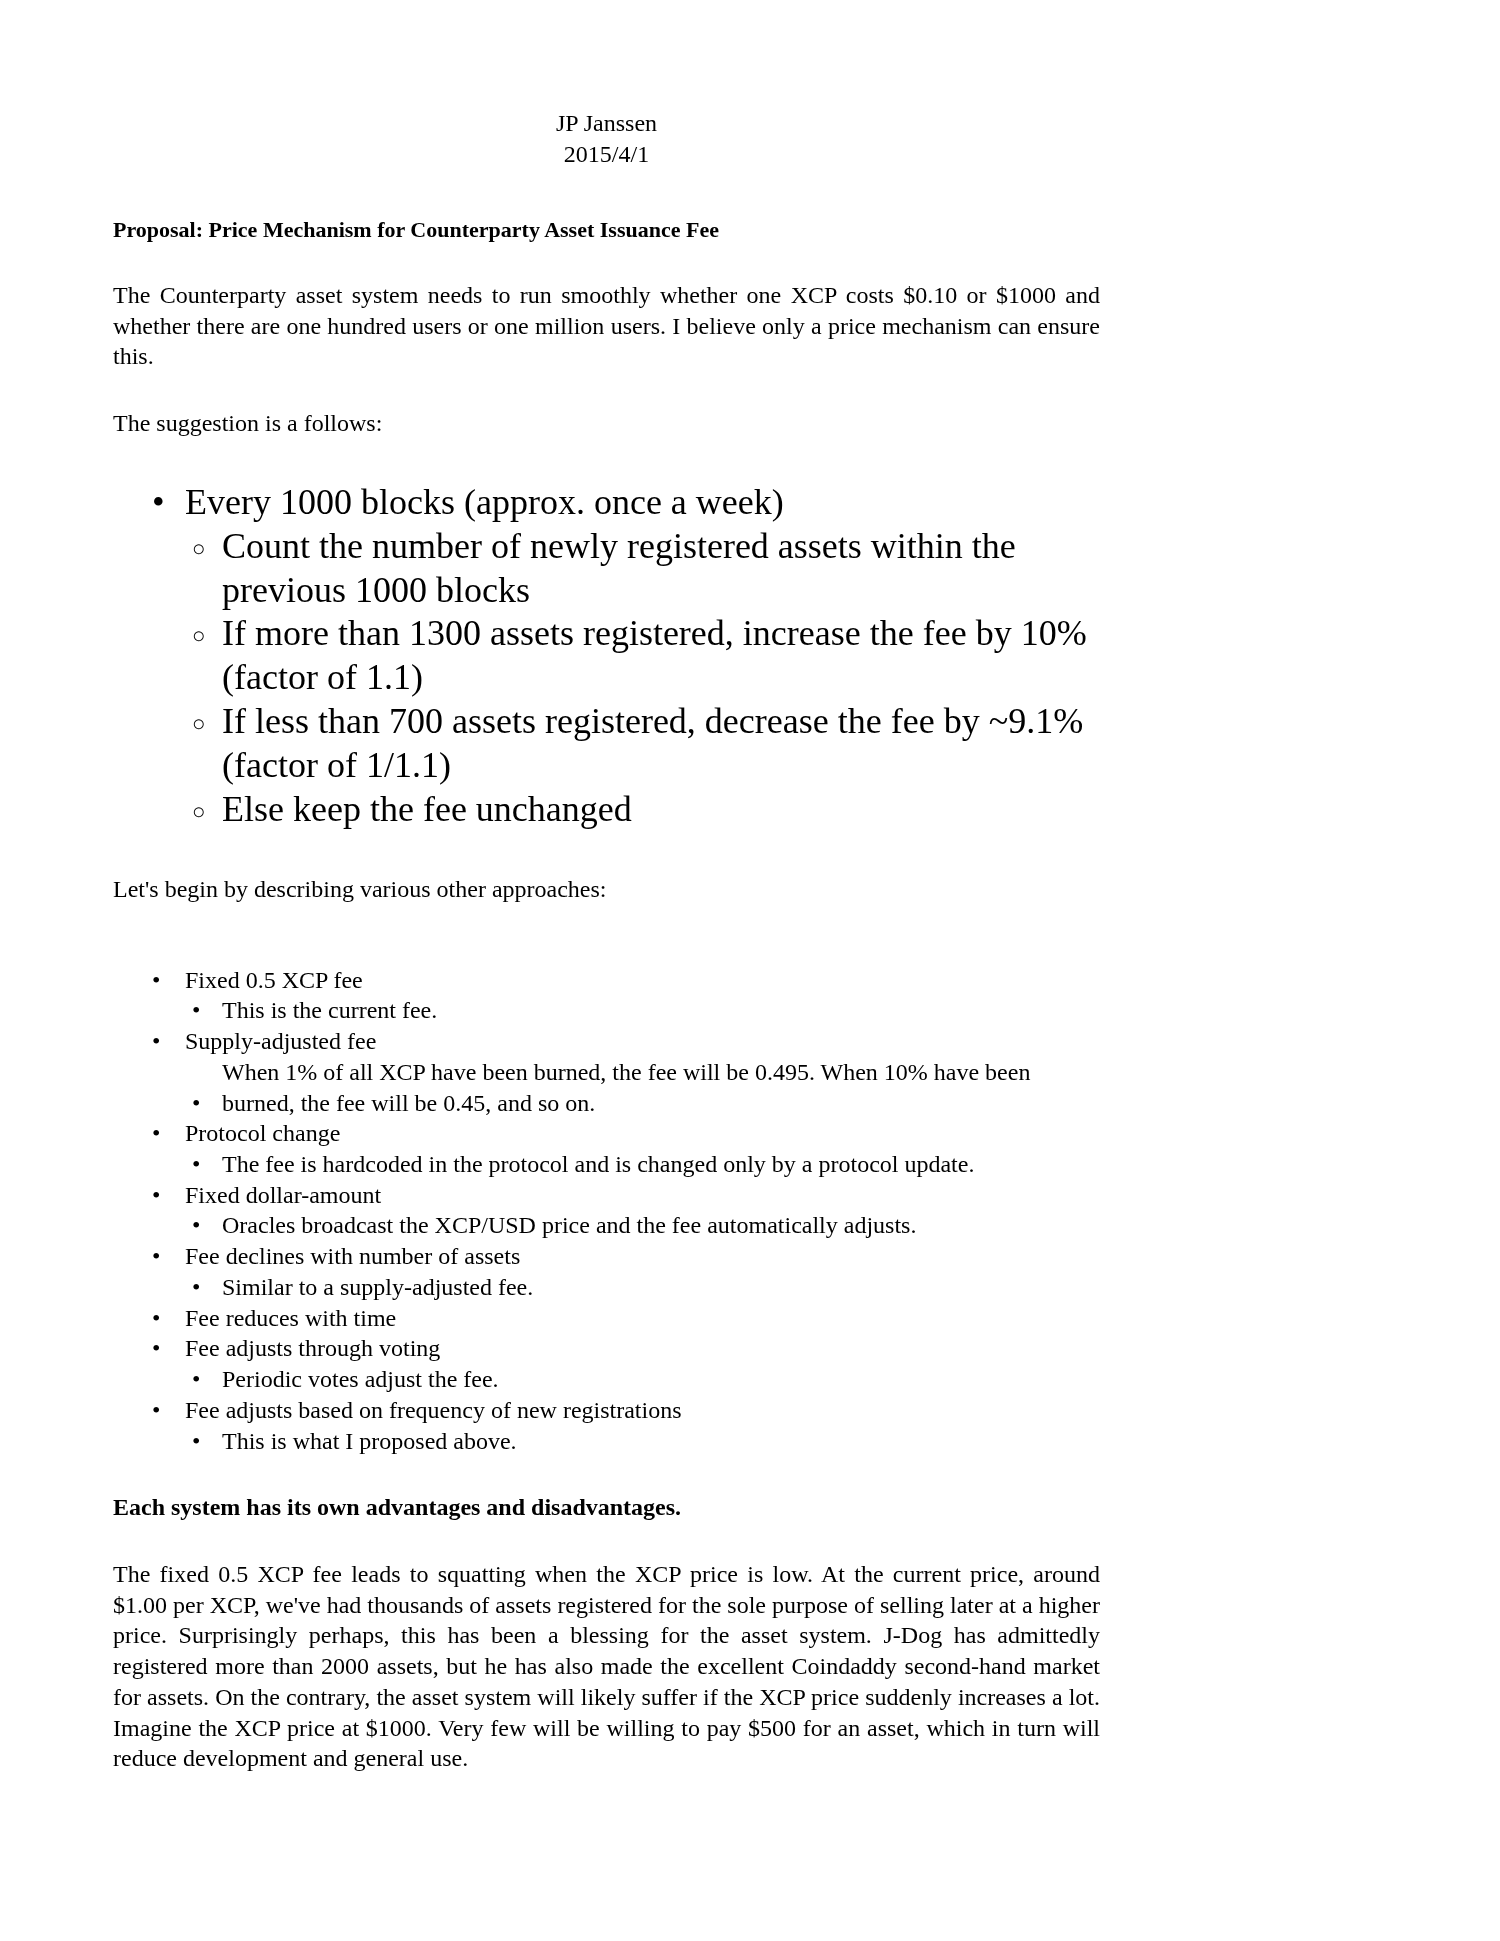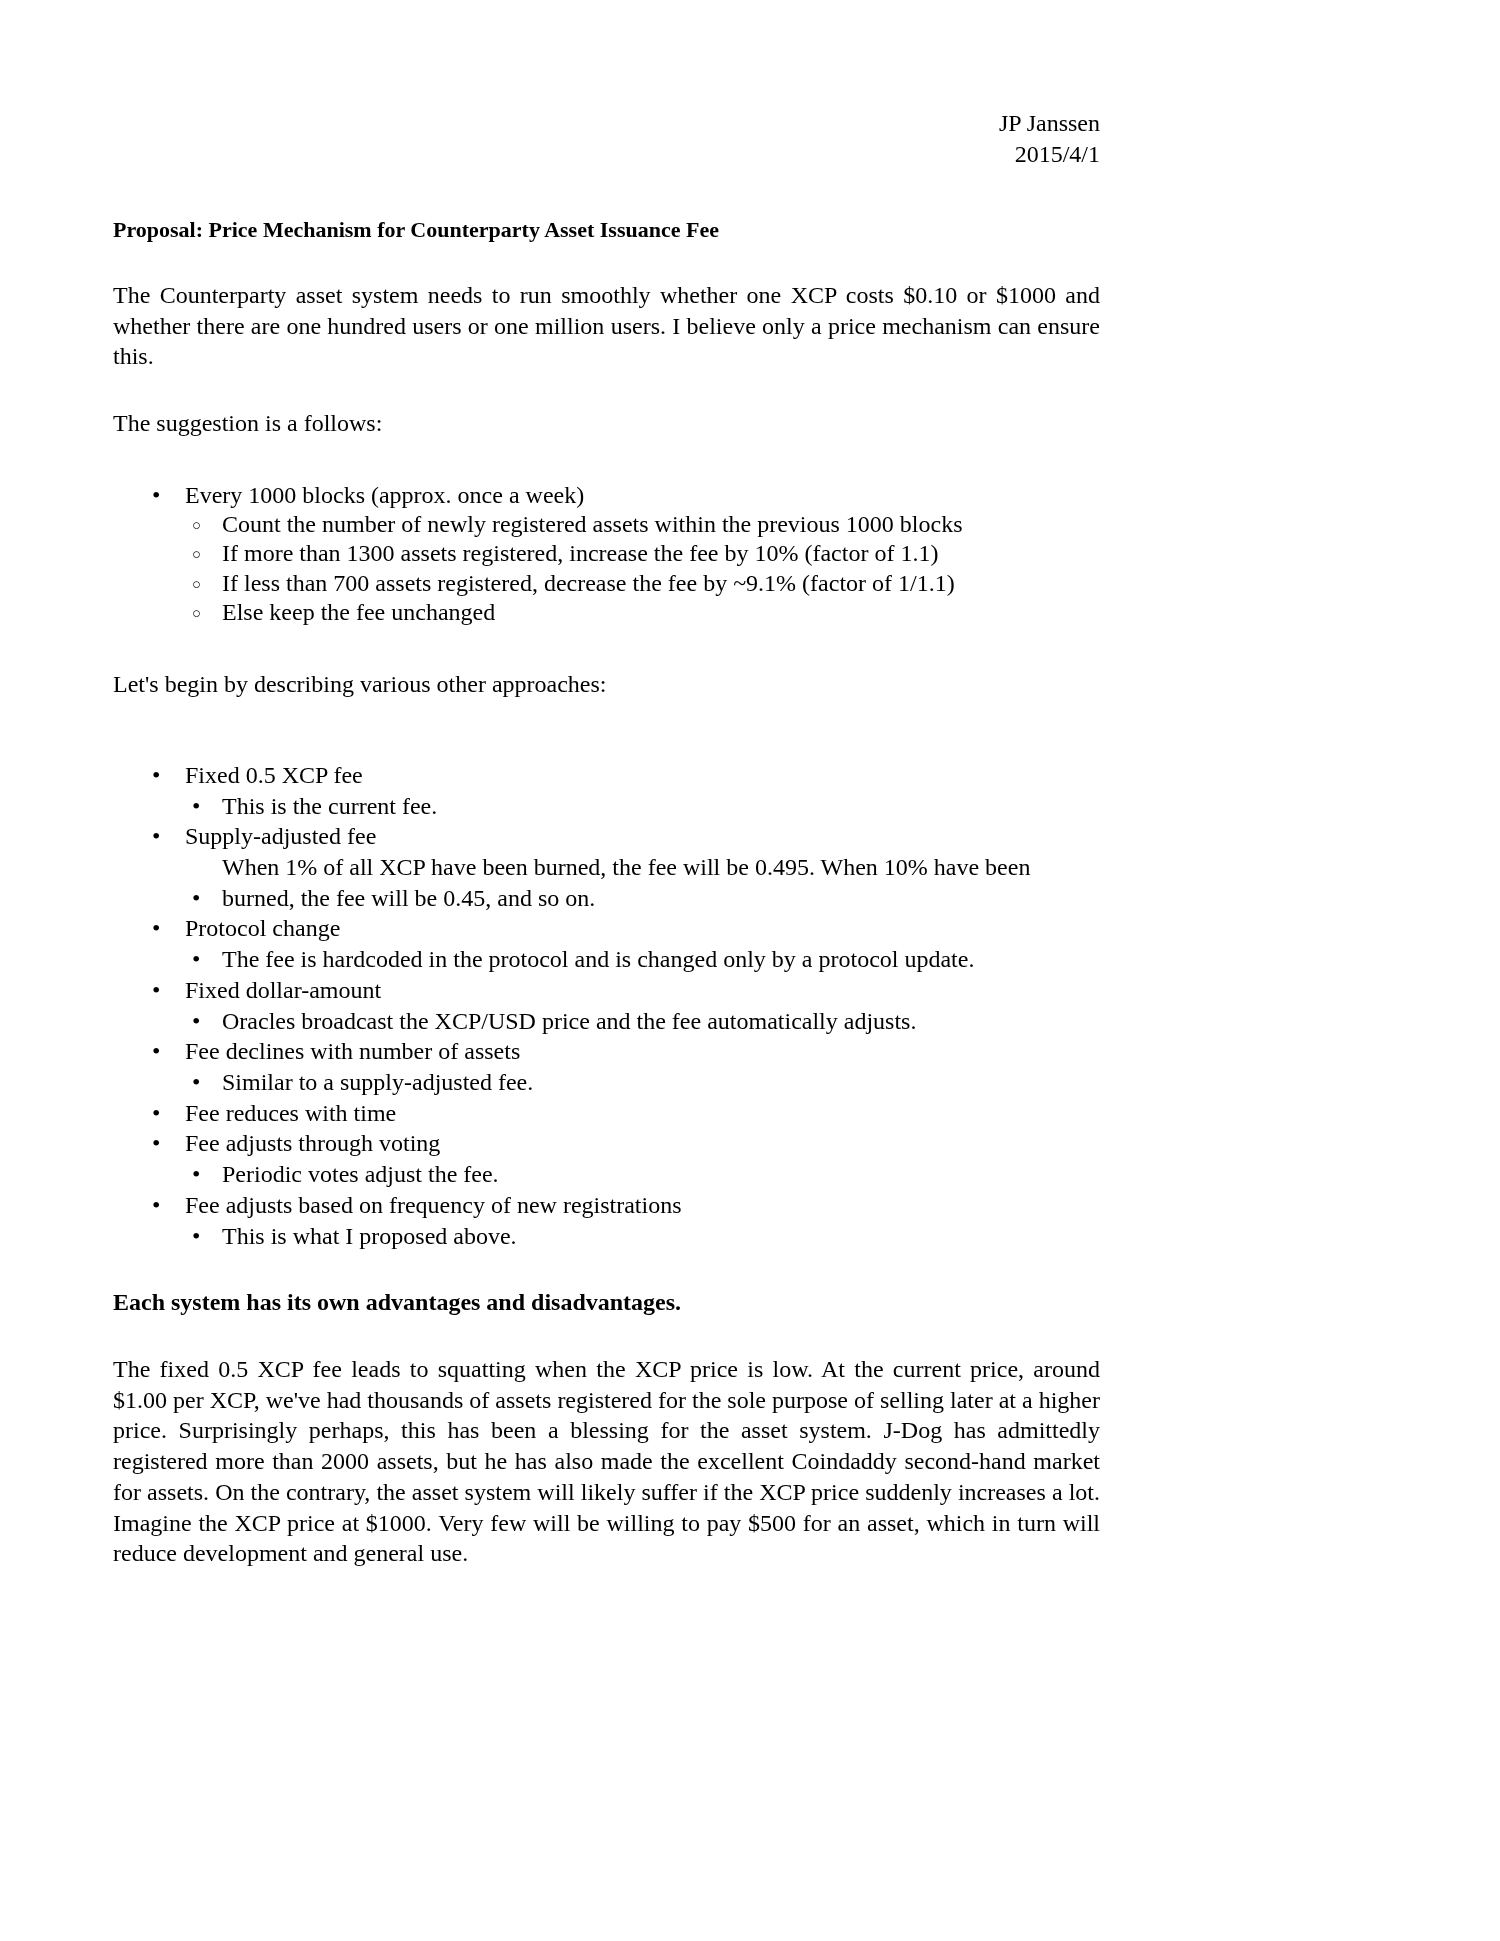--- a/index.html
+++ b/index.html
@@ -15,37 +15,37 @@
     color: #000000;
   }
   .page {
     width: 987px;
     padding-top: 108px;
     margin-left: 113px;
     font-size: 24px;
     line-height: 1.28;
   }
   .doc-header {
-    text-align: right;
+    text-align: center;
     line-height: 1.3;
   }
   .doc-title {
     margin: 46px 0 0 0;
     font-size: 22px;
     font-weight: bold;
     line-height: 1.25;
   }
   p {
     margin: 0;
   }
   .para { margin-top: 36px; }
   .just { text-align: justify; }
   .list { margin-top: 42px; }
   .list-sm { margin-top: 60px; }
-  .big { font-size: 24px; line-height: 1.22; }
+  .big { font-size: 36px; line-height: 1.22; }
   .li {
     display: flex;
     align-items: baseline;
   }
   .li .marker {
     flex-shrink: 0;
     text-align: left;
   }
   
   .li.l1 { padding-left: 39px; }

